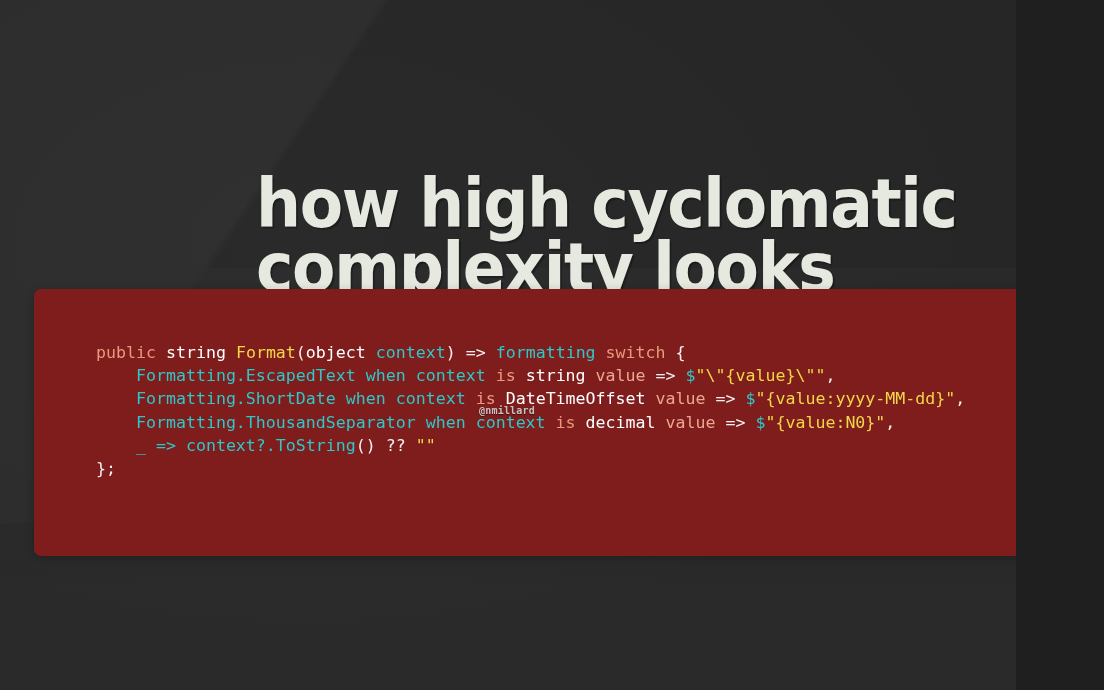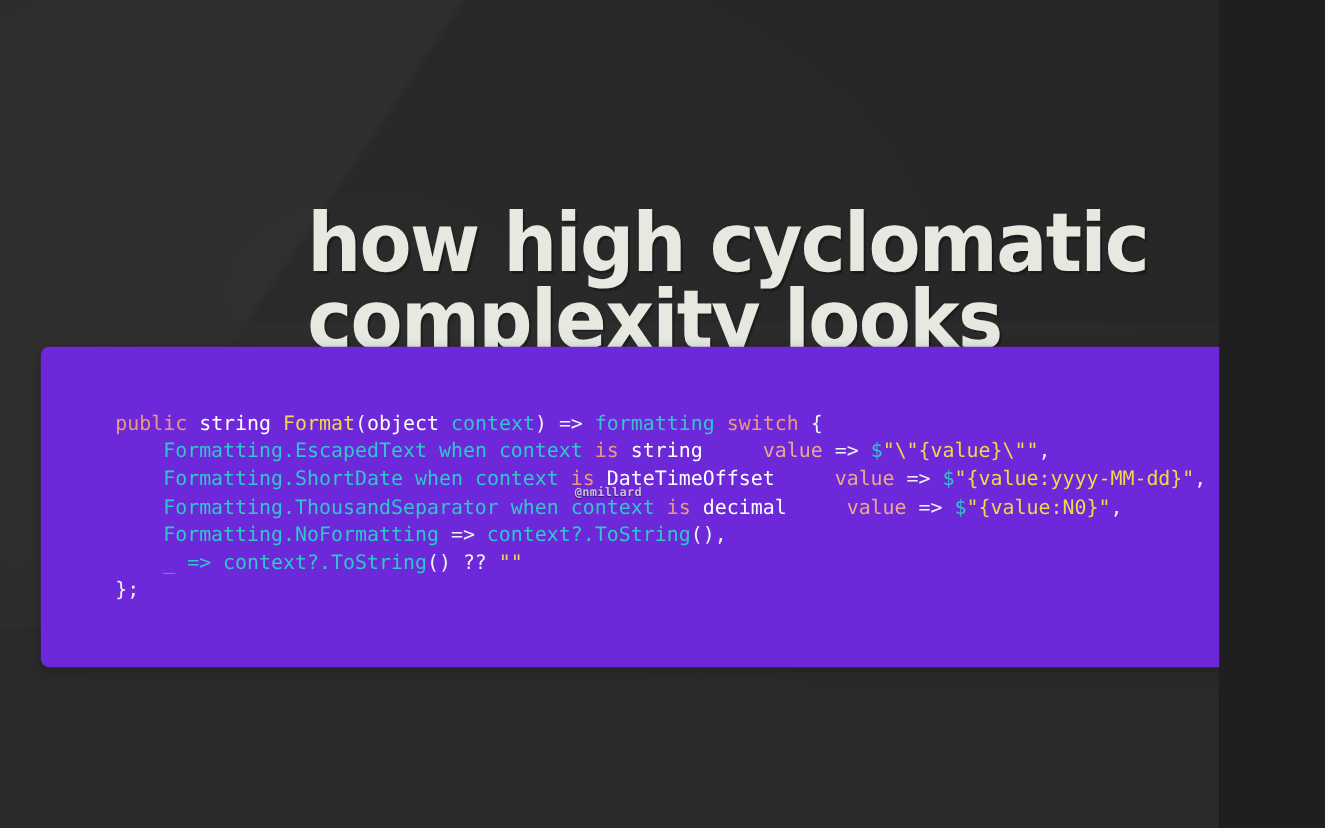--- a/index.html
+++ b/index.html
@@ -69,21 +69,21 @@
     white-space: pre-line;
   }
 
   
   .code-card {
     position: absolute;
     left: 34px;
     top: 289px;
     width: 1036px;
     height: 267px;
-    background: #6d28d9;
+    background: #7f1d1d;
     border-radius: 7px;
     box-shadow: 0 2px 10px rgba(0,0,0,0.22);
     overflow: hidden;
   }
 
   .code-body {
     position: absolute;
     left: 62px;
     top: 52px;
     margin: 0;
@@ -95,21 +95,21 @@
     letter-spacing: 0px;
   }
 
   .code-line { display: block; min-height: 23.2px; }
 
   
   .tok-kw   { color: #e89a7e; }  
   .tok-type { color: #ffffff; }  
   .tok-fn   { color: #f2d747; }  
   .tok-id   { color: #2fc7c9; }  
-  .tok-var  { color: #eba88f; margin-left: 40px; }  
+  .tok-var  { color: #eba88f; }  
   .tok-punc { color: #f2f2f2; }  
   .tok-str  { color: #f2d747; }  
   .tok-dollar { color: #2fc7c9; }
 
   
   .watermark {
     position: absolute;
     left: 479px;
     top: 405px;
     color: #cfcfcf;
@@ -134,21 +134,20 @@
   <div class="bg-vignette"></div>
 
   <h1 class="title">how high cyclomatic
 complexity looks</h1>
 
   <div class="code-card">
     <pre class="code-body"><span class="code-line"><span class="tok-kw">public</span><span class="tok-punc"> </span><span class="tok-type">string</span><span class="tok-punc"> </span><span class="tok-fn">Format</span><span class="tok-punc">(</span><span class="tok-type">object</span><span class="tok-punc"> </span><span class="tok-id">context</span><span class="tok-punc">) =&gt; </span><span class="tok-id">formatting</span><span class="tok-punc"> </span><span class="tok-kw">switch</span><span class="tok-punc"> {</span>
 </span><span class="code-line"><span class="tok-punc">    </span><span class="tok-id">Formatting.EscapedText</span><span class="tok-punc"> </span><span class="tok-id">when</span><span class="tok-punc"> </span><span class="tok-id">context</span><span class="tok-punc"> </span><span class="tok-kw">is</span><span class="tok-punc"> </span><span class="tok-type">string</span><span class="tok-punc"> </span><span class="tok-var">value</span><span class="tok-punc"> =&gt; </span><span class="tok-dollar">$</span><span class="tok-str">"\"{value}\""</span><span class="tok-punc">,</span>
 </span><span class="code-line"><span class="tok-punc">    </span><span class="tok-id">Formatting.ShortDate</span><span class="tok-punc"> </span><span class="tok-id">when</span><span class="tok-punc"> </span><span class="tok-id">context</span><span class="tok-punc"> </span><span class="tok-kw">is</span><span class="tok-punc"> </span><span class="tok-type">DateTimeOffset</span><span class="tok-punc"> </span><span class="tok-var">value</span><span class="tok-punc"> =&gt; </span><span class="tok-dollar">$</span><span class="tok-str">"{value:yyyy-MM-dd}"</span><span class="tok-punc">,</span>
 </span><span class="code-line"><span class="tok-punc">    </span><span class="tok-id">Formatting.ThousandSeparator</span><span class="tok-punc"> </span><span class="tok-id">when</span><span class="tok-punc"> </span><span class="tok-id">context</span><span class="tok-punc"> </span><span class="tok-kw">is</span><span class="tok-punc"> </span><span class="tok-type">decimal</span><span class="tok-punc"> </span><span class="tok-var">value</span><span class="tok-punc"> =&gt; </span><span class="tok-dollar">$</span><span class="tok-str">"{value:N0}"</span><span class="tok-punc">,</span>
-</span><span class="code-line"><span class="tok-punc">    </span><span class="tok-id">Formatting.NoFormatting</span><span class="tok-punc"> =&gt; </span><span class="tok-id">context?.ToString</span><span class="tok-punc">(),</span>
 </span><span class="code-line"><span class="tok-punc">    </span><span class="tok-id">_ =&gt; </span><span class="tok-id">context?.ToString</span><span class="tok-punc">() ?? </span><span class="tok-str">""</span>
 </span><span class="code-line"><span class="tok-punc">};</span>
 </span></pre>
   </div>
 
   <div class="watermark">@nmillard</div>
 
 </div>
 
 </body></html>

